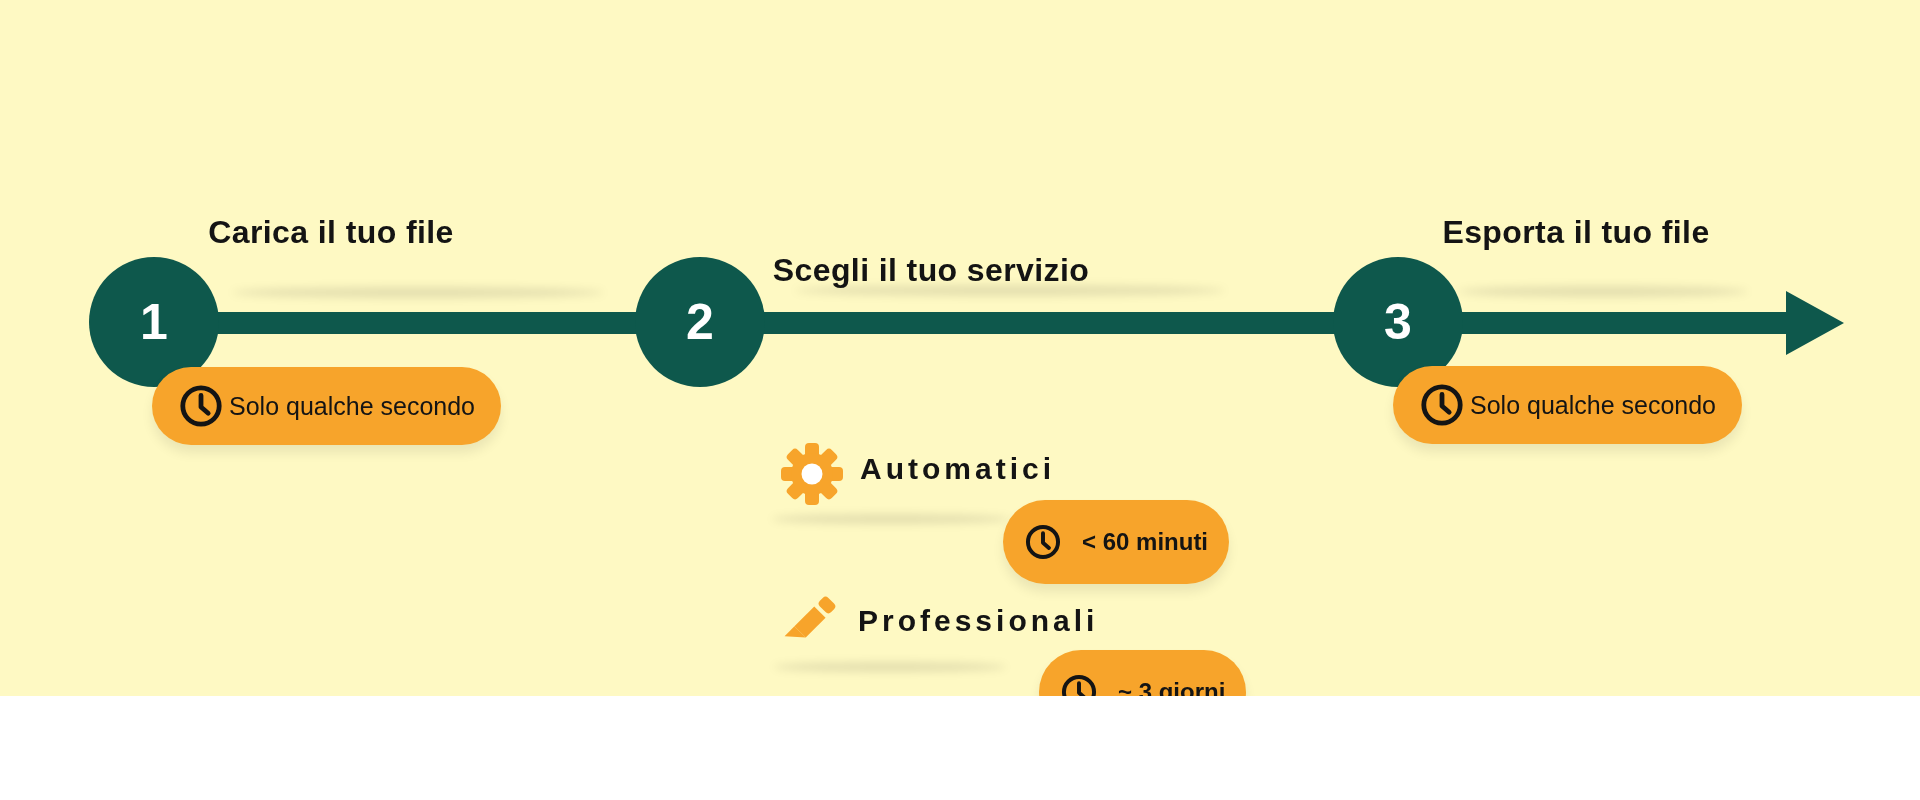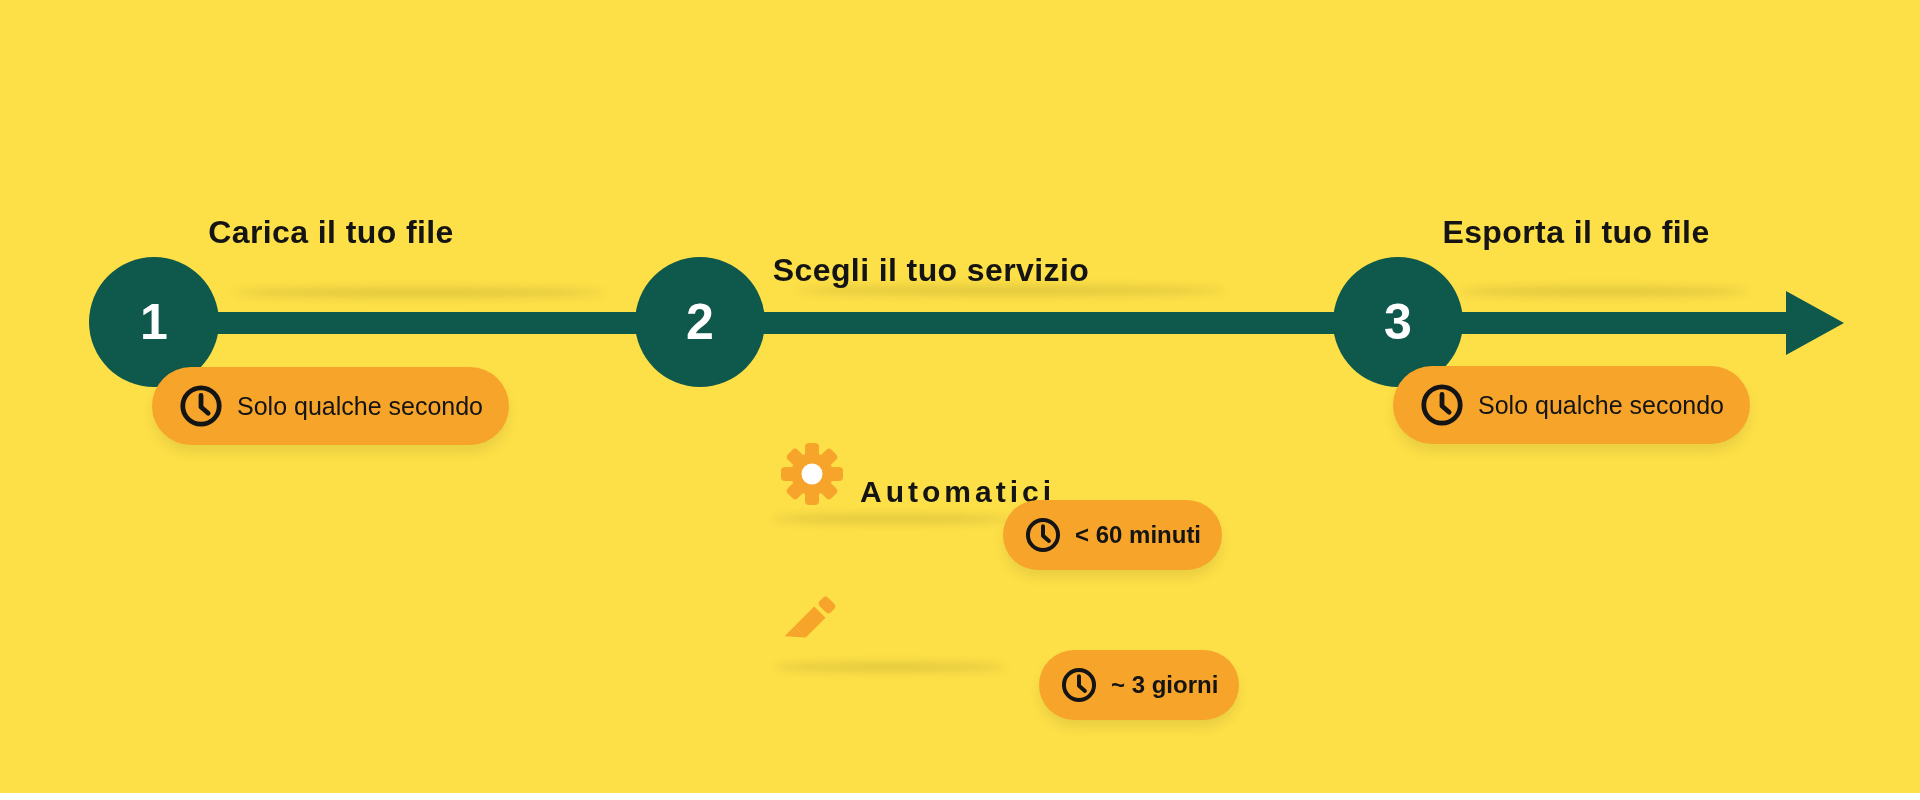--- a/index.html
+++ b/index.html
@@ -4,22 +4,22 @@
 <style>
   html, body { margin: 0; padding: 0; background: #ffffff; }
   :root {
     --teal: #0E584C;
     --orange: #F7A42B;
     --text: #141414;
   }
   .canvas {
     position: relative;
     width: 1920px;
-    height: 793px;
-    background: #fde047;
+    height: 696px;
+    background: #fef9c3;
     overflow: hidden;
     font-family: "Liberation Sans", sans-serif;
     color: var(--text);
   }
   
   .bar {
     position: absolute;
     left: 154px; top: 312px;
     width: 1646px; height: 22px;
     background: var(--teal);
@@ -78,42 +78,42 @@
   
   .badge {
     position: absolute;
     display: inline-flex;
     align-items: center;
     background: var(--orange);
     border-radius: 999px;
     box-shadow: 0 8px 12px rgba(0,0,0,0.08);
     white-space: nowrap;
   }
-  .badge-lg { height: 78px; padding: 0 26px; gap: 13px; }
+  .badge-lg { height: 78px; padding: 0 26px; gap: 5px; }
   .badge-lg .badge-label { font-size: 25px; font-weight: 400; }
-  .badge-sm { height: 66px; padding: 2px 21px; gap: 13px; }
+  .badge-sm { height: 66px; padding: 9px 21px; gap: 20px; }
   .badge-sm .badge-label { font-size: 24px; font-weight: 700; }
   .b1 { left: 152px;  top: 367px; }
   .b3 { left: 1393px; top: 366px; }
   .bA { left: 1003px; top: 500px; }
   .bB { left: 1039px; top: 650px; }
   .clock-lg { width: 46px; height: 46px; }
   .clock-sm { width: 38px; height: 38px; }
   
   .opt-icon { position: absolute; }
   .gear   { left: 780px; top: 442px; width: 64px; height: 64px; }
   .pencil { left: 778px; top: 590px; width: 64px; height: 64px; }
   .opt-label {
     position: absolute;
     font-size: 30px;
     font-weight: 700;
     letter-spacing: 4px;
     white-space: nowrap;
   }
-  .lA { left: 860px; top: 452px; margin-top: 23px; }
+  .lA { left: 860px; top: 452px; }
   .lB { left: 858px; top: 604px; }
 </style>
 </head>
 <body>
 
 <div class="canvas">
 
   <div class="bar"></div>
   <div class="arrowhead"></div>
 
@@ -168,20 +168,21 @@
     <span class="badge-label">&lt; 60 minuti</span>
   </div>
 
   <svg class="opt-icon pencil" viewBox="0 0 64 64">
     <g fill="var(--orange)" transform="rotate(45 32 32)">
       <rect x="24" y="2" width="16" height="12" rx="4"></rect>
       <rect x="24" y="18" width="16" height="28"></rect>
       <path d="M24 46 L40 46 L24 60 Z"></path>
     </g>
   </svg>
+  <div class="opt-label lB">Professionali</div>
   <div class="badge badge-sm bB">
     <svg class="clock-sm" viewBox="0 0 48 48">
       <circle cx="24" cy="24" r="19" fill="none" stroke="#141414" stroke-width="5"></circle>
       <path d="M24 13 L24 25 L31.5 31.5" fill="none" stroke="#141414" stroke-width="5" stroke-linecap="round" stroke-linejoin="round"></path>
     </svg>
     <span class="badge-label">~ 3 giorni</span>
   </div>
 
   <div class="badge badge-lg b3">
     <svg class="clock-lg" viewBox="0 0 48 48">

